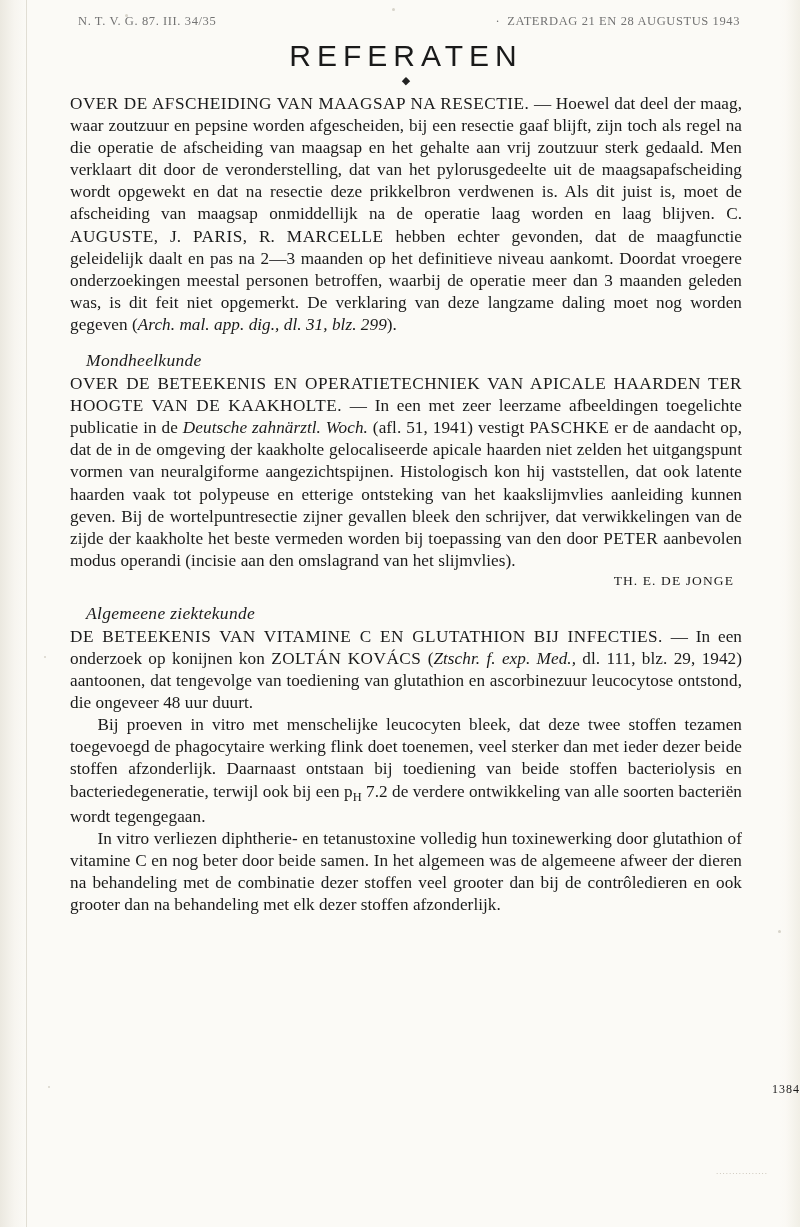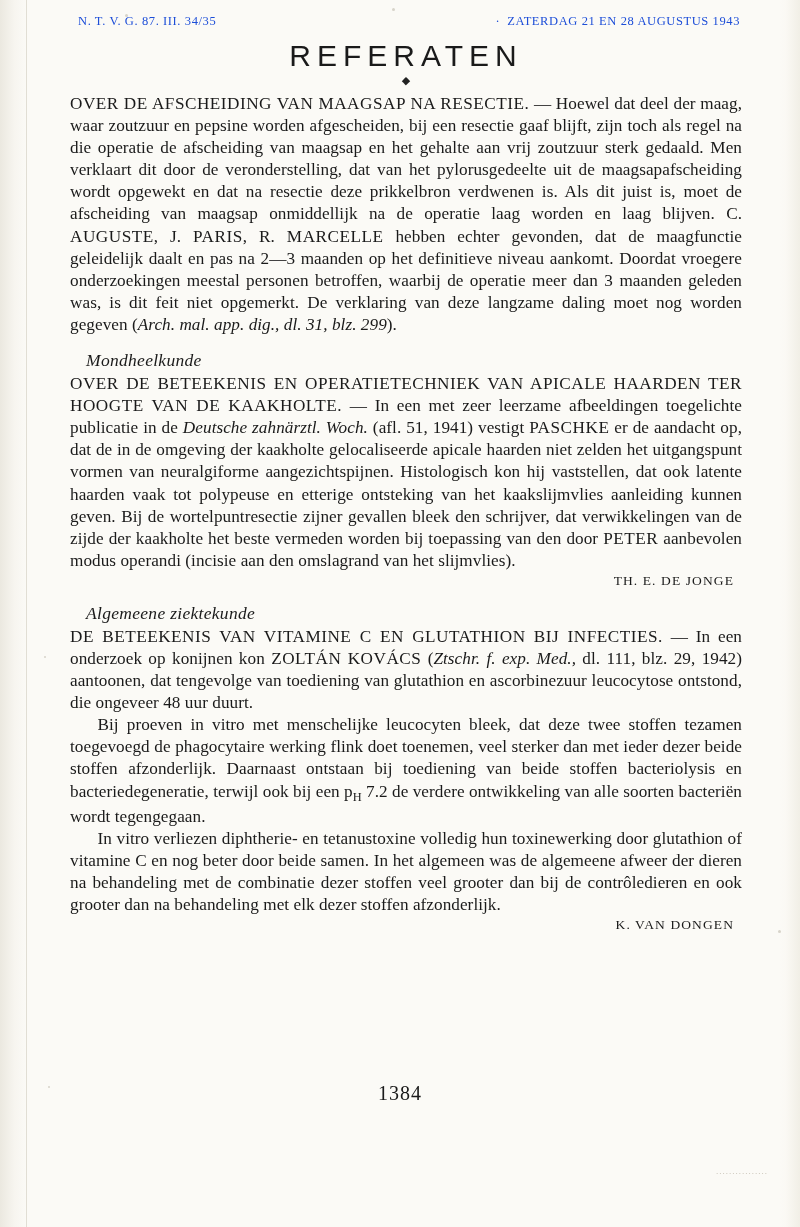--- a/index.html
+++ b/index.html
@@ -48,21 +48,21 @@
     right: 58px;
     top: 14px;
   }
   .running-head {
     display: flex;
     justify-content: space-between;
     align-items: center;
     font-variant: small-caps;
     font-size: 12.5px;
     letter-spacing: .6px;
-    color: #1d4ed8;
+    color: #737373;
     padding: 0 2px 0 8px;
   }
   .running-head .left { white-space: nowrap; }
   .running-head .right { white-space: nowrap; }
   .running-head .right::before {
     content: "\00B7";
     margin-right: 7px;
   }
   h1.title {
     text-align: center;
@@ -105,22 +105,22 @@
     text-align: right;
     font-variant: small-caps;
     font-size: 13.5px;
     letter-spacing: 1.1px;
     margin: 1px 8px 2px 0;
   }
   .folio {
     position: absolute;
     left: 0; right: 0;
     top: 1082px;
-    text-align: center;
-    font-size: 20px;
+    text-align: right;
+    font-size: 12px;
     letter-spacing: 1px;
   }
   .speck {
     position: absolute;
     background: #b9b4a6;
     border-radius: 50%;
     opacity: .55;
   }
   .smudge {
     position: absolute;
@@ -167,18 +167,17 @@
     </p>
     <div class="byline">TH. E. DE JONGE</div>
 
     <div class="section-title tight">Algemeene ziektekunde</div>
     <p class="body">
       <span class="sc">DE BETEEKENIS VAN VITAMINE C EN GLUTATHION BIJ INFECTIES.</span>
       <span>— In een onderzoek op konijnen kon <span class="sc">ZOLTÁN</span> <span class="sc">KOVÁCS</span> (<span class="it">Ztschr. f. exp. Med.,</span> dl. 111, blz. 29, 1942) aantoonen, dat tengevolge van toediening van glutathion en ascorbinezuur leucocytose ontstond, die ongeveer 48 uur duurt.</span>
     </p>
     <p class="body indent">Bij proeven in vitro met menschelijke leucocyten bleek, dat deze twee stoffen tezamen toegevoegd de phagocytaire werking flink doet toenemen, veel sterker dan met ieder dezer beide stoffen afzonderlijk. Daarnaast ontstaan bij toediening van beide stoffen bacteriolysis en bacteriedegeneratie, terwijl ook bij een p<sub>H</sub> 7.2 de verdere ontwikkeling van alle soorten bacteriën wordt tegengegaan.</p>
     <p class="body indent">In vitro verliezen diphtherie- en tetanustoxine volledig hun toxinewerking door glutathion of vitamine C en nog beter door beide samen. In het algemeen was de algemeene afweer der dieren na behandeling met de combinatie dezer stoffen veel grooter dan bij de contrôledieren en ook grooter dan na behandeling met elk dezer stoffen afzonderlijk.</p>
-    <div class="byline">K. VAN DONGEN</div>
 
   </div>
 
   <div class="folio">1384</div>
 </div>
 
 </body></html>

